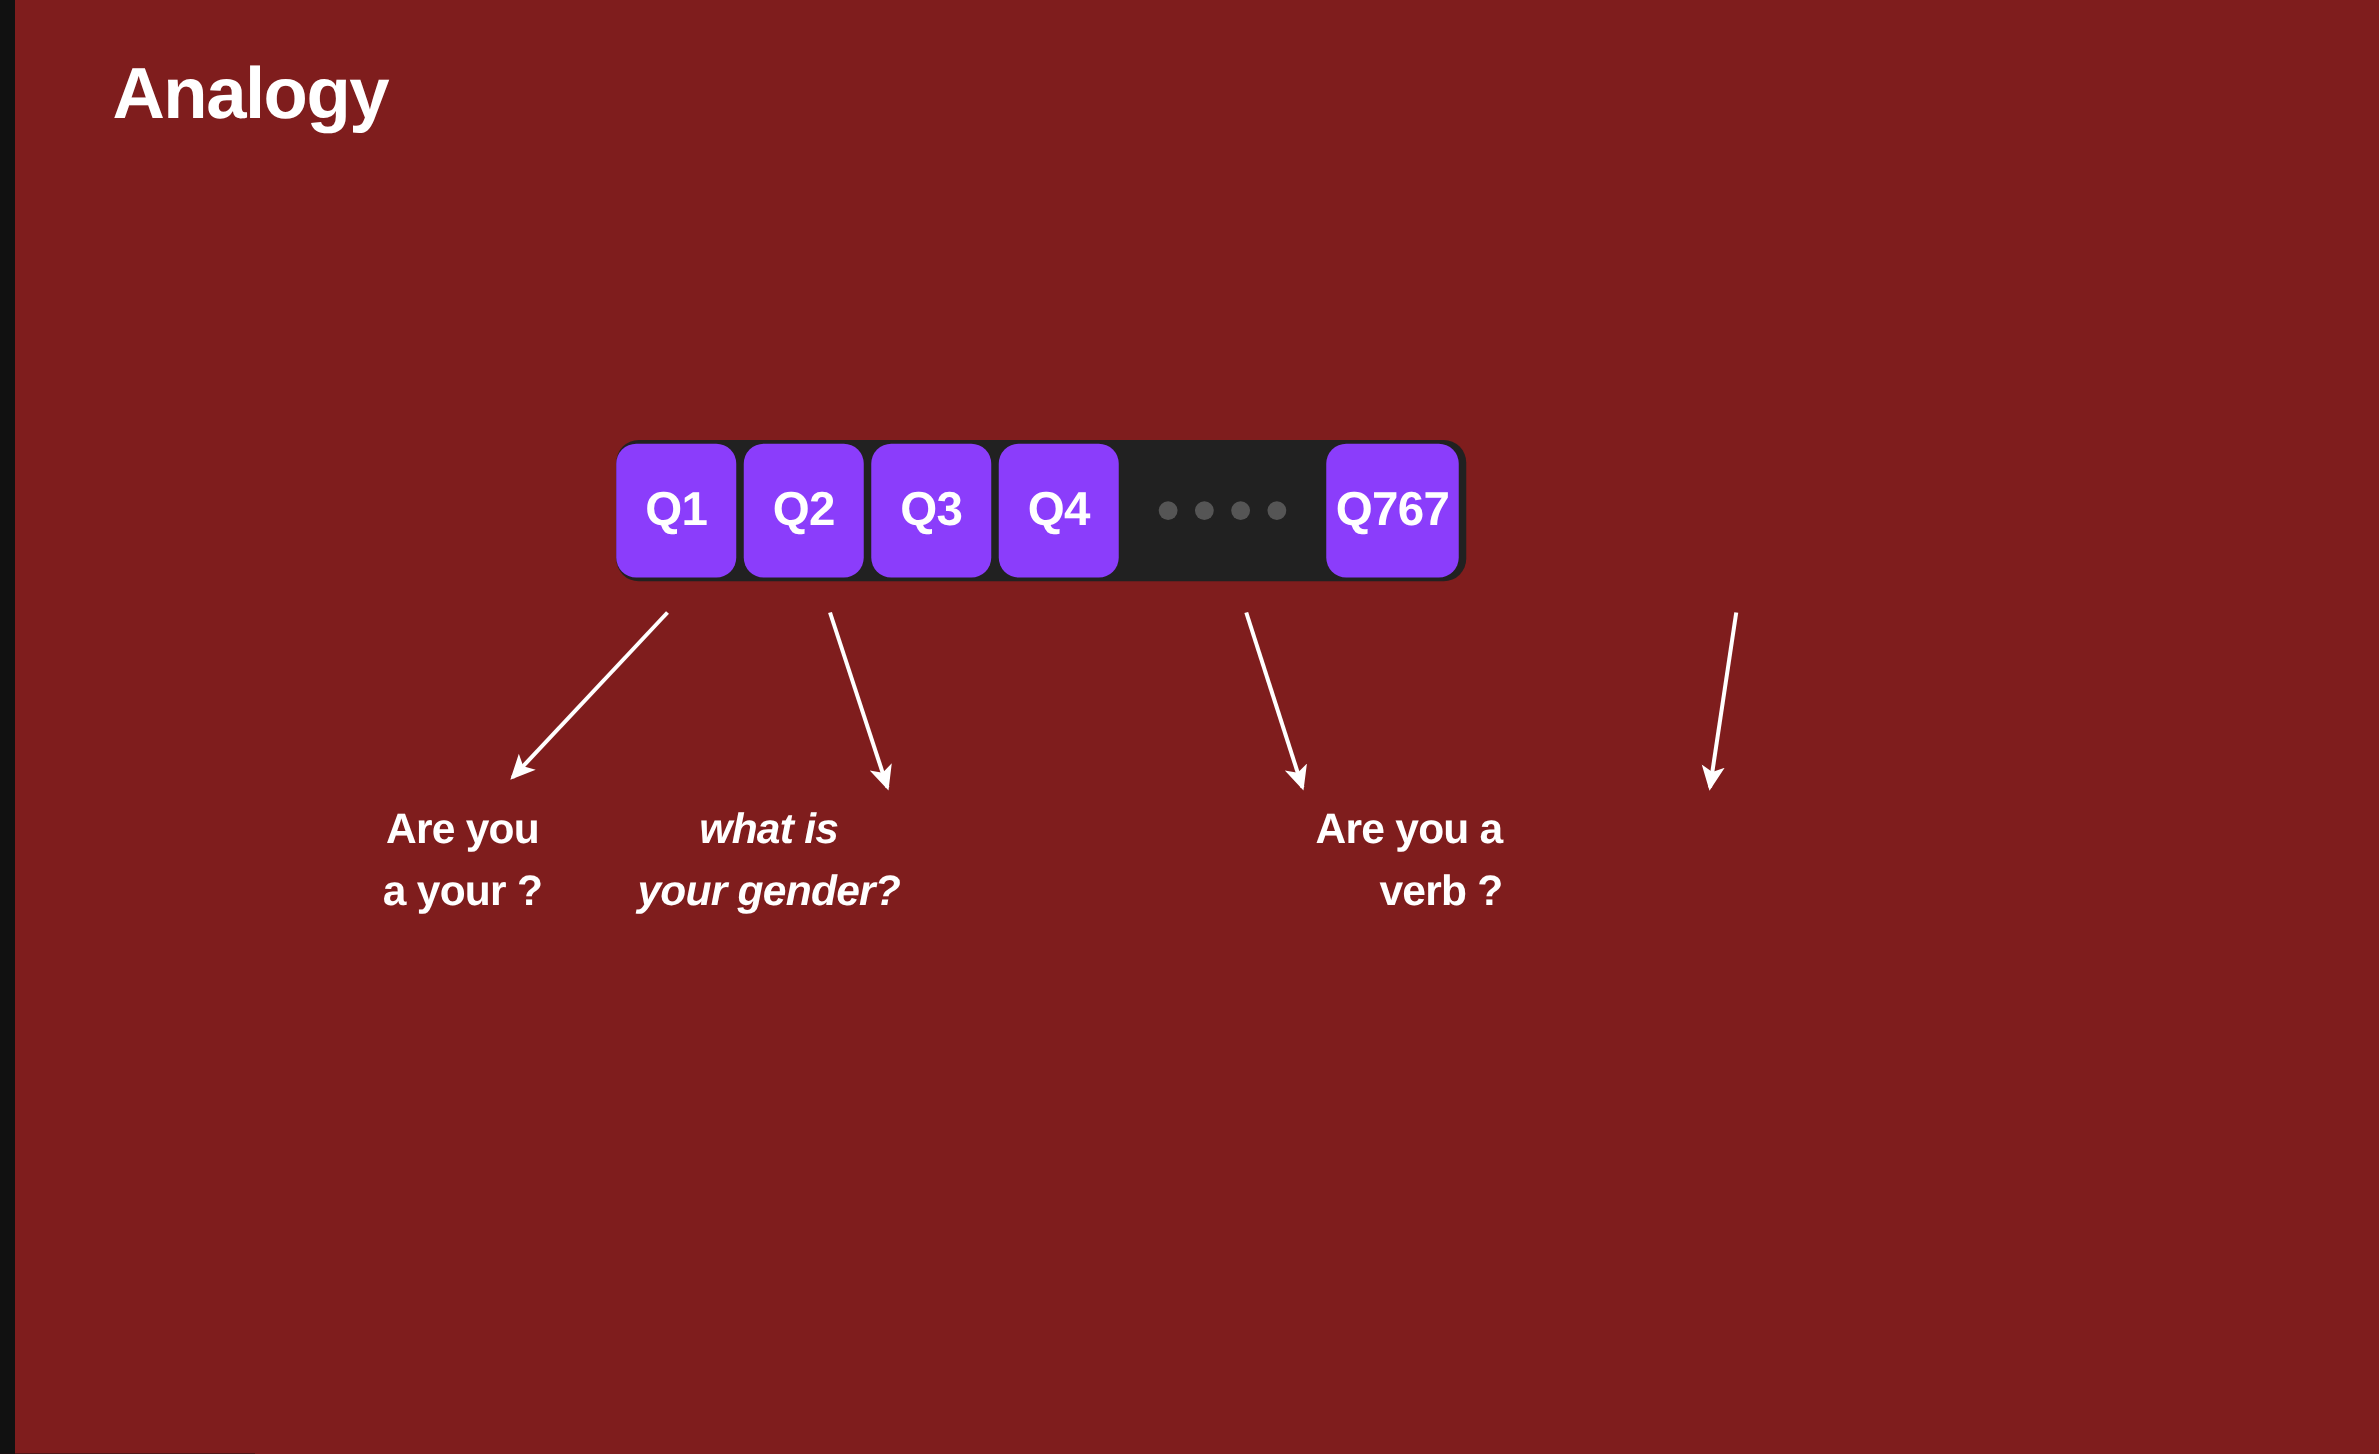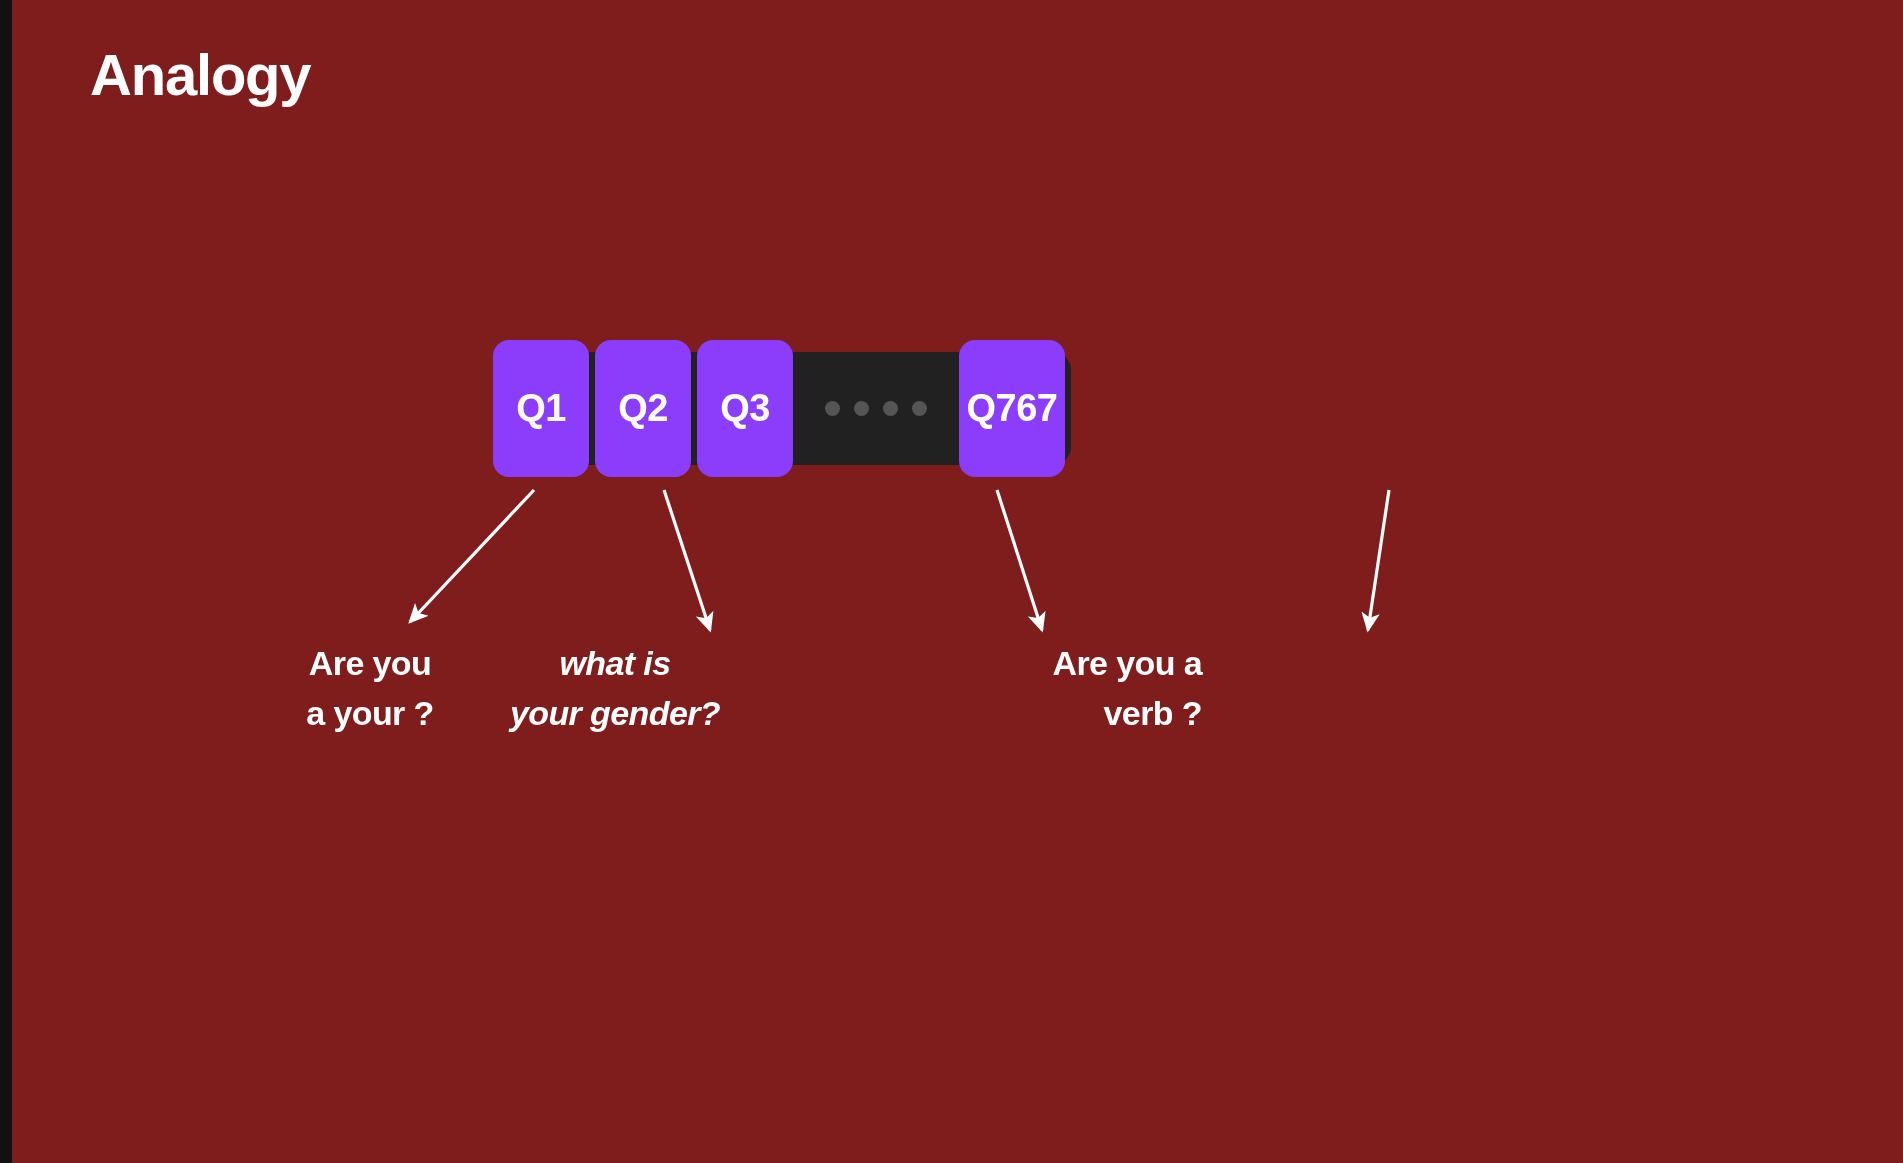--- a/index.html
+++ b/index.html
@@ -46,21 +46,21 @@
     height: 113px;
     background: #212121;
     border-radius: 18px;
     display: flex;
     align-items: center;
     padding: 0 0px;
     box-sizing: border-box;
   }
 
   .token-chip {
-    height: 137px;
+    height: 107px;
     background: #8b3dfb;
     border-radius: 16px;
     display: flex;
     align-items: center;
     justify-content: center;
     color: #ffffff;
     font-size: 38px;
     font-weight: 700;
     letter-spacing: -0.5px;
     flex: none;
@@ -119,20 +119,21 @@
 <body>
 
 <div id="stage">
 
   <div id="page-title">Analogy</div>
 
   <div id="token-strip">
     <div class="token-chip w-narrow">Q1</div>
     <div class="token-chip w-narrow">Q2</div>
     <div class="token-chip w-narrow">Q3</div>
+    <div class="token-chip w-narrow">Q4</div>
 
     <div class="ellipsis-group">
       <span class="ellipsis-dot"></span>
       <span class="ellipsis-dot"></span>
       <span class="ellipsis-dot"></span>
       <span class="ellipsis-dot"></span>
     </div>
 
     <div class="token-chip w-wide">Q767</div>
   </div>

